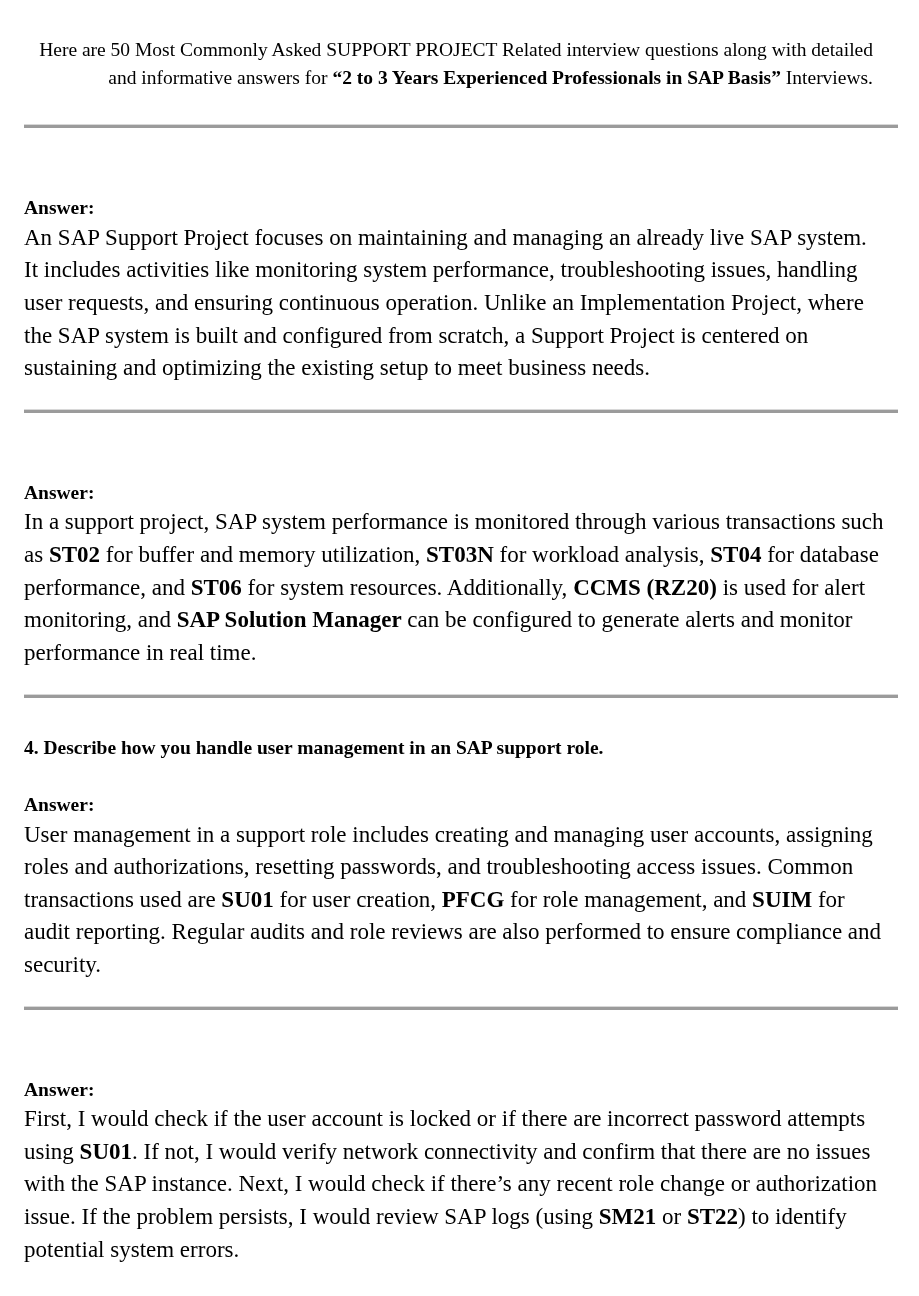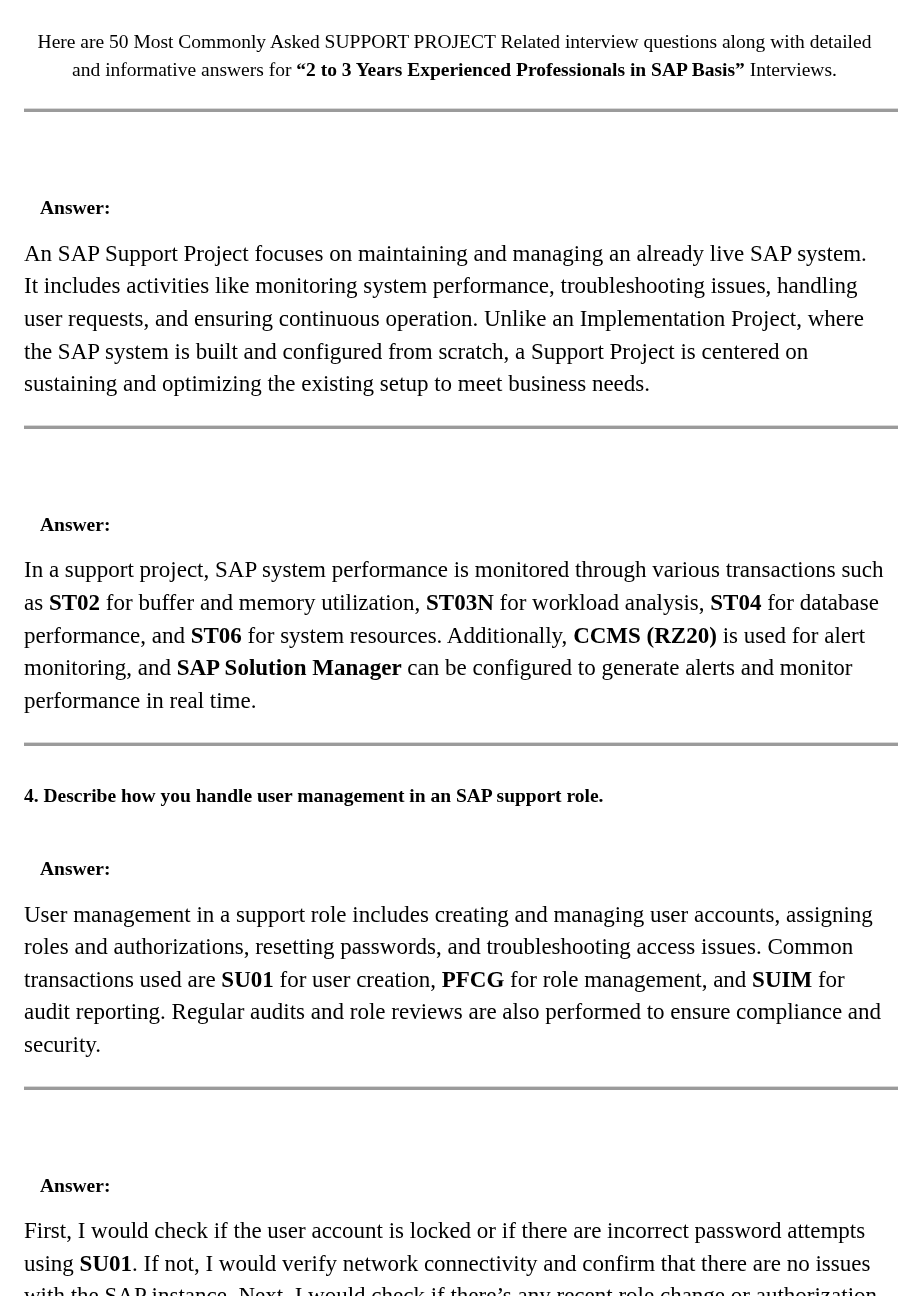--- a/index.html
+++ b/index.html
@@ -17,22 +17,22 @@
   .page {
     width: 919px;
     height: 1296px;
     box-sizing: border-box;
     padding: 24px 34px 0 24px;
     position: relative;
   }
   .intro {
     font-size: 19.5px;
     line-height: 1.42;
-    margin: 4px;
-    text-align: center;
+    margin: 12px;
+    text-align: right;
   }
   .intro b { font-weight: bold; }
 
   hr.rule {
     border: 0;
     height: 3px;
     background: #9b9b9b;
     border-top: 1px solid #d8d8d8;
     margin: 0;
     width: 874px;
@@ -44,21 +44,21 @@
   .question {
     font-size: 19.5px;
     font-weight: bold;
     line-height: 1.42;
     margin: 0;
   }
   .answer-label {
     font-size: 19.5px;
     font-weight: bold;
     line-height: 1.4;
-    margin: 16px;
+    margin: 0;
   }
   .answer-body {
     font-size: 23px;
     line-height: 1.42;
     margin: 0;
   }
   .answer-body b { font-weight: bold; }
 
   .sp-q-to-ans { height: 30px; }
   .sp-ans-to-rule { height: 24px; }

